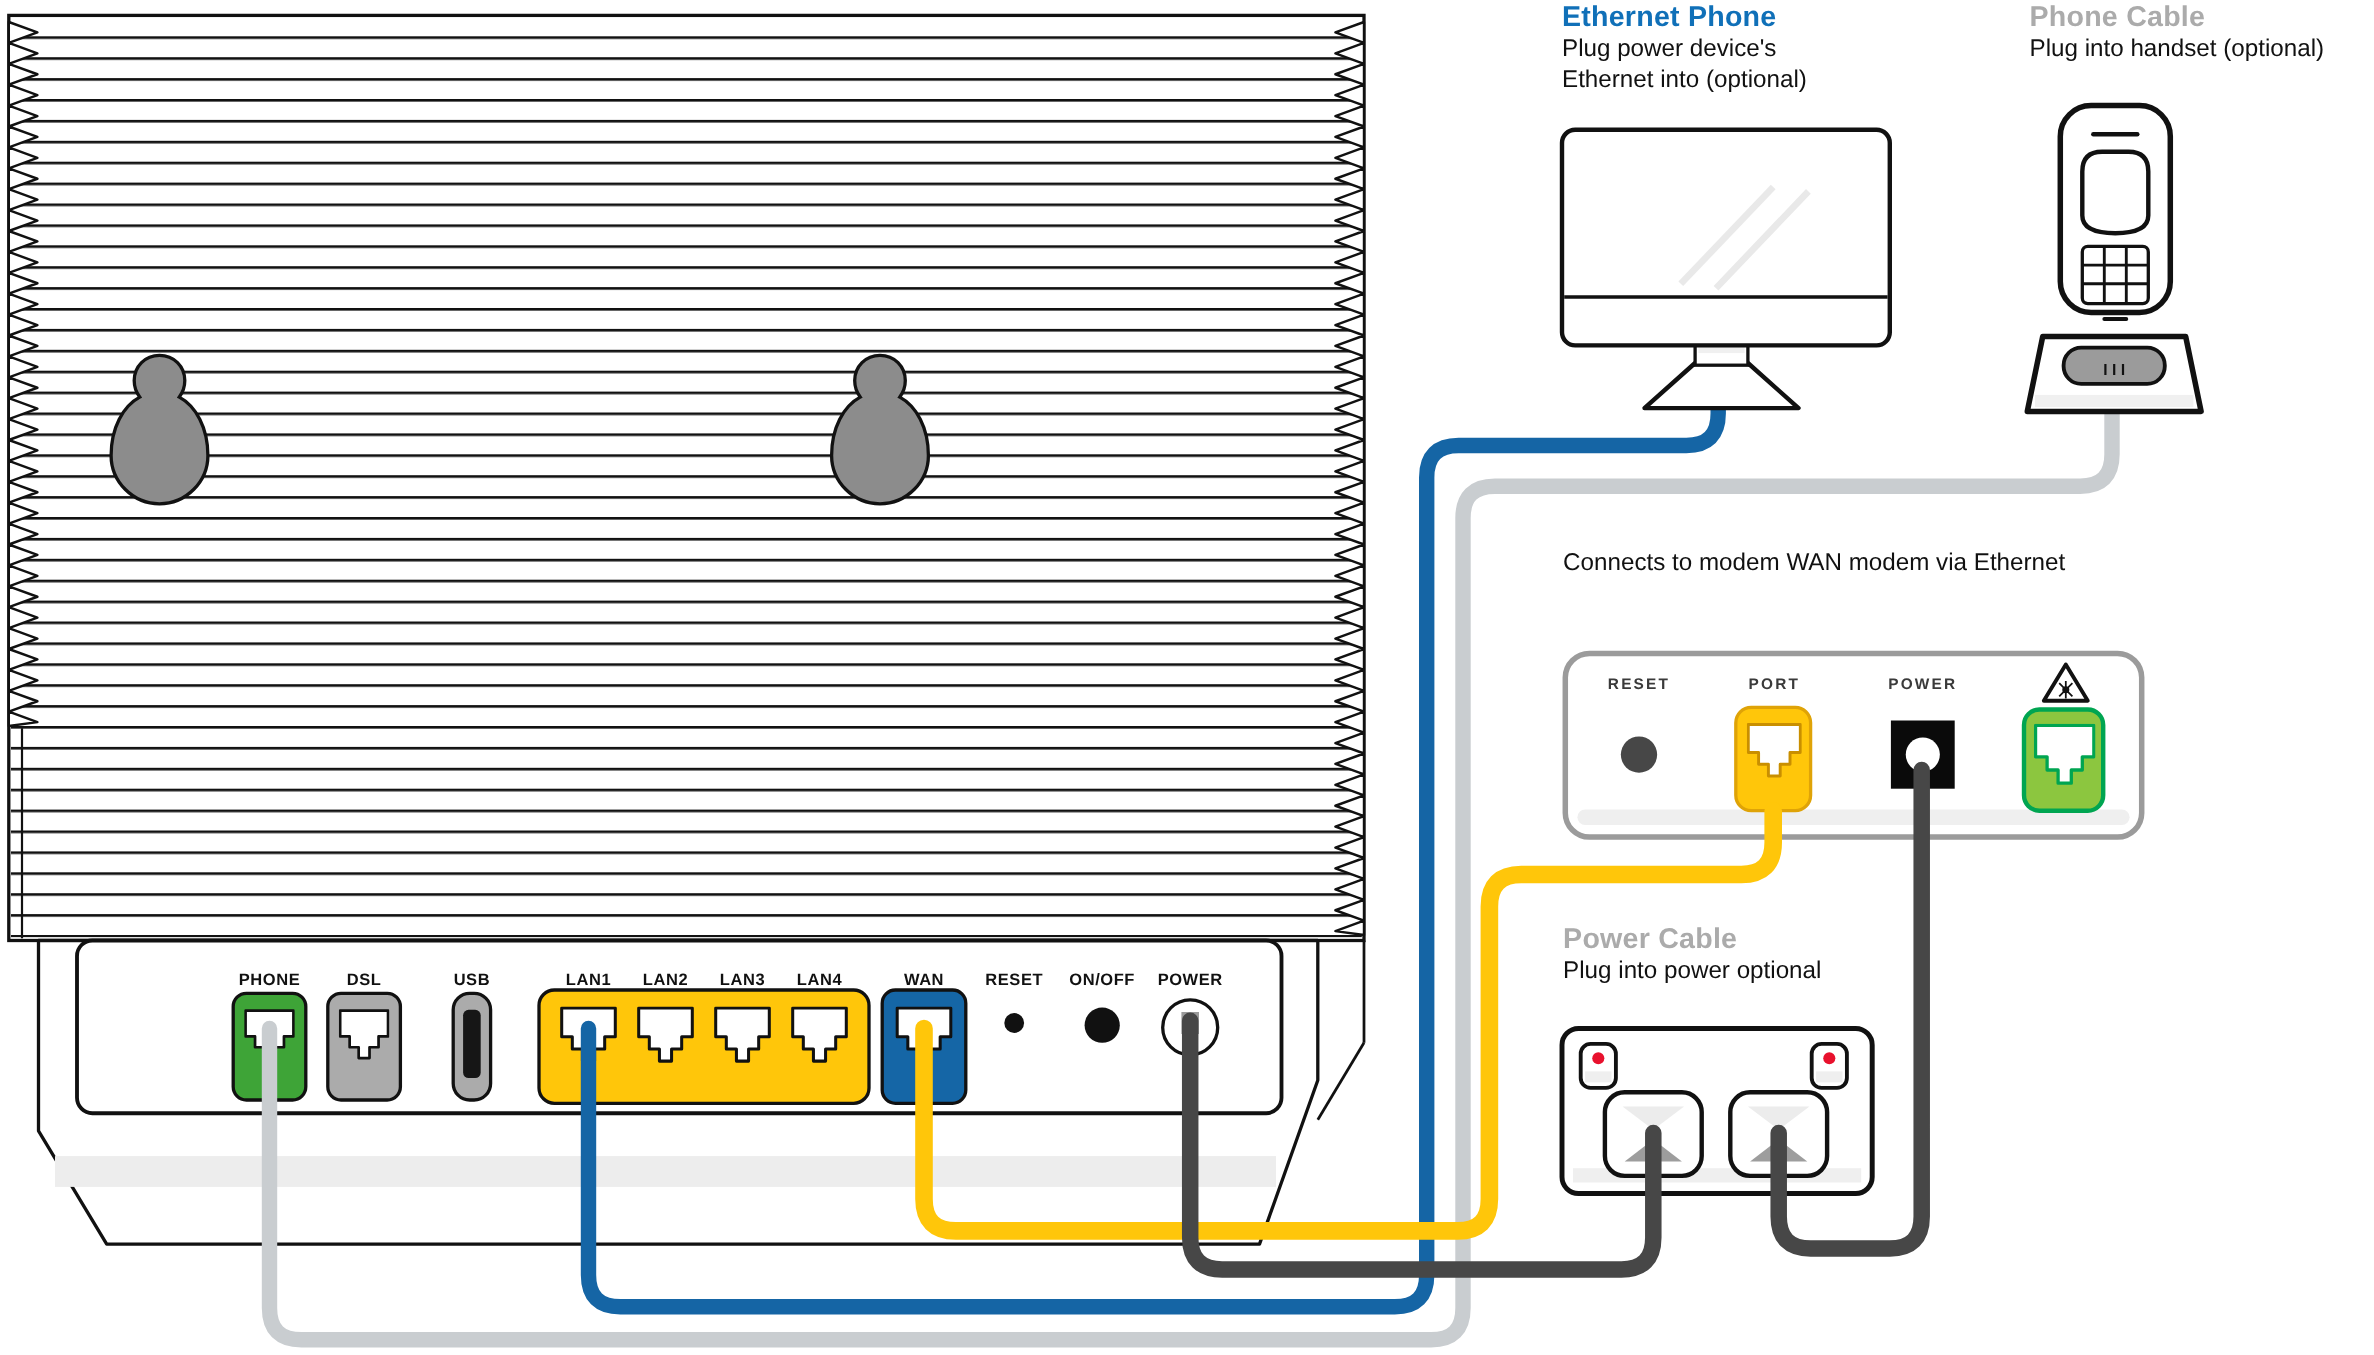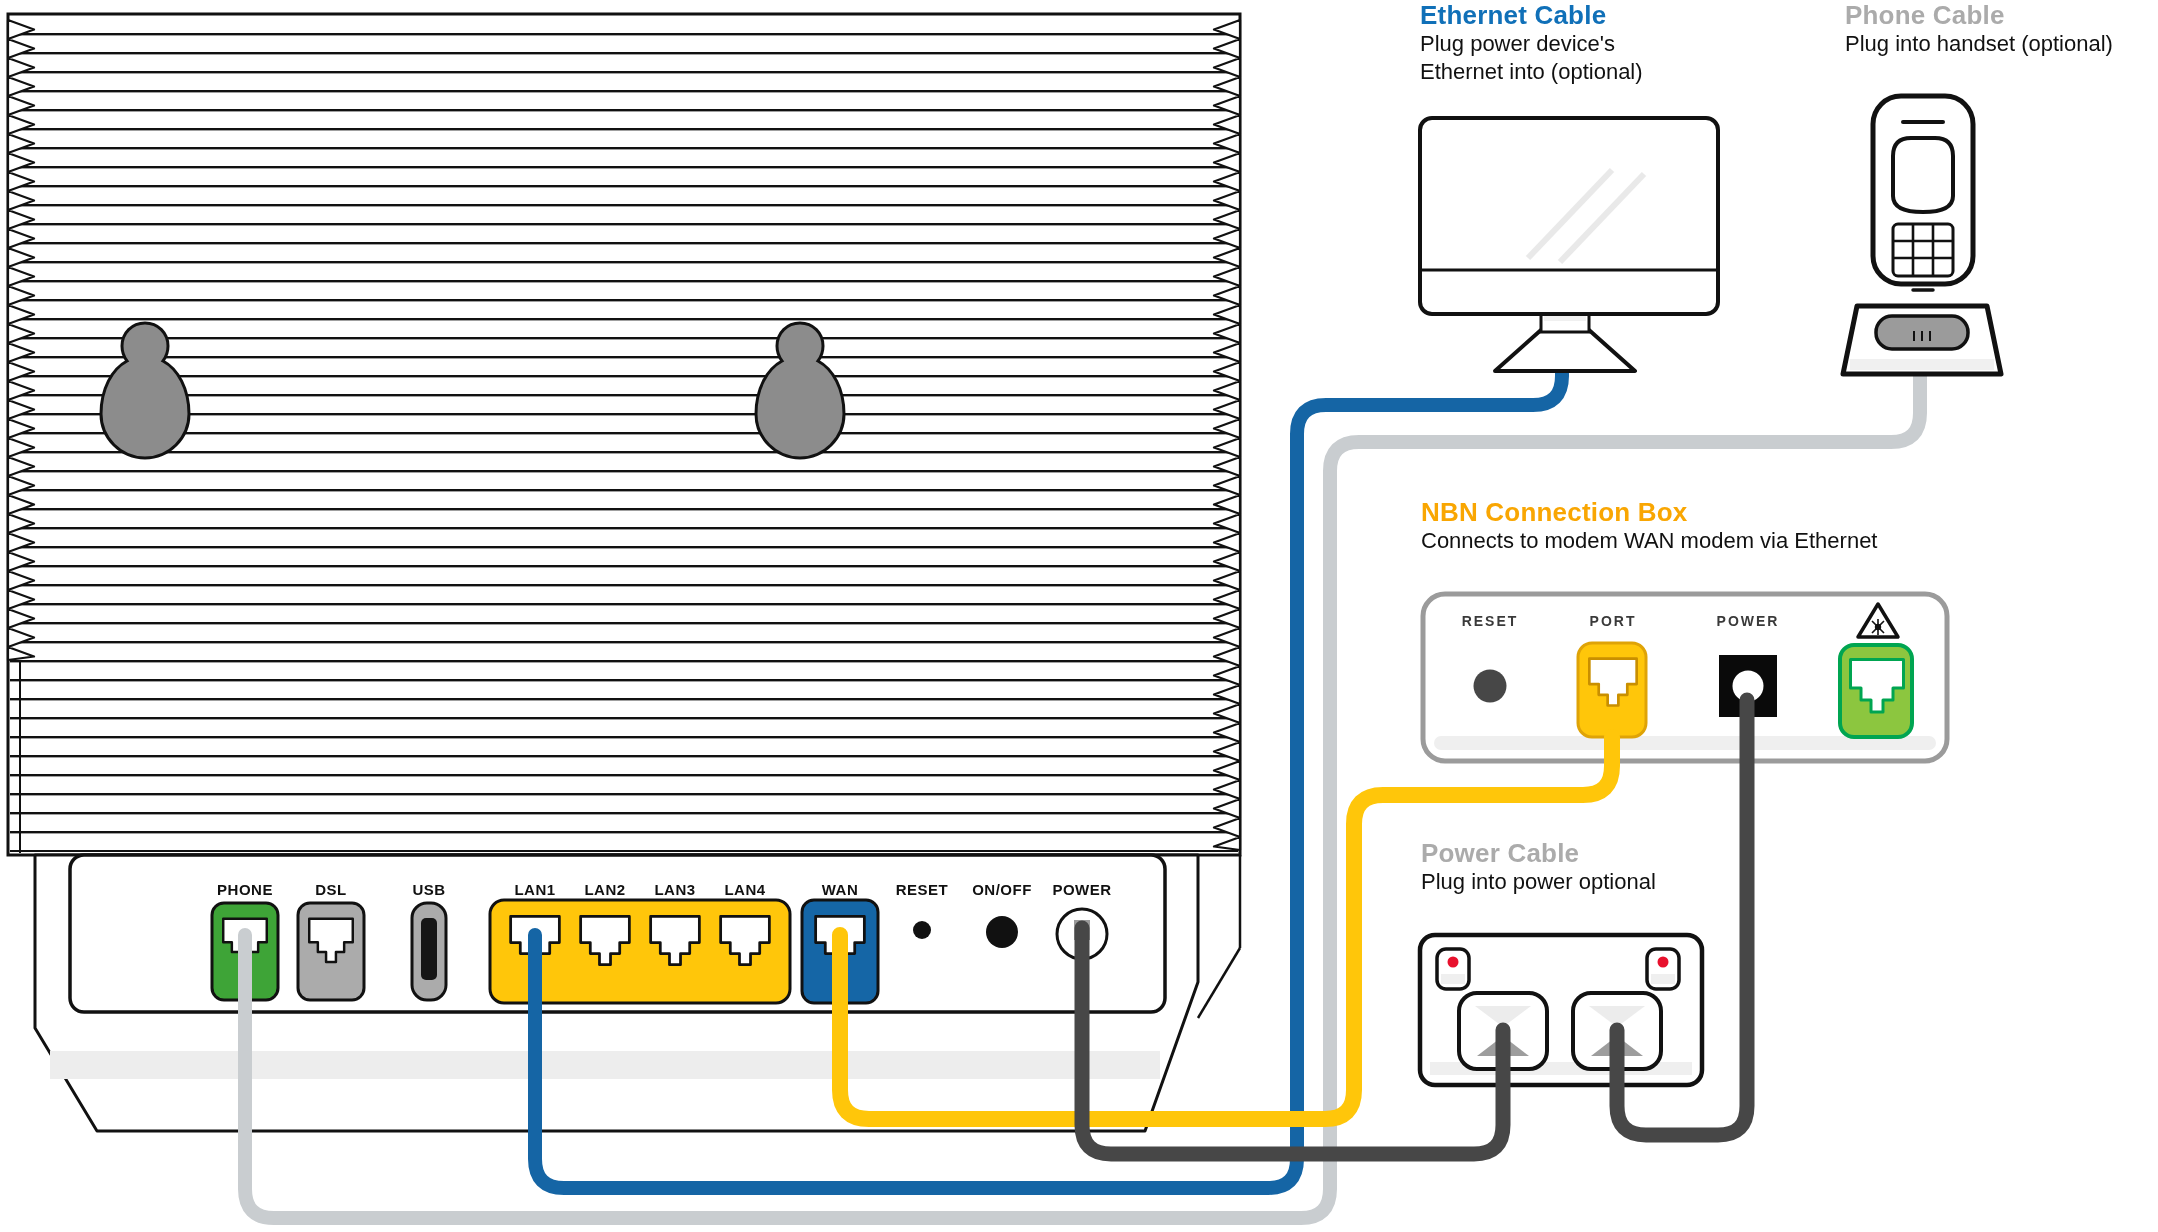--- a/index.html
+++ b/index.html
@@ -175,32 +175,31 @@
     <path d="M1893,156 Q1893,138 1911,138 H1935 Q1953,138 1953,156 V196 Q1953,212 1923,212 Q1893,212 1893,196 Z" fill="#fff" stroke="#111" stroke-width="4"></path>
     <g stroke="#111" stroke-width="2.6" fill="none">
       <rect x="1893" y="224" width="60" height="52" rx="5" stroke-width="3"></rect>
       <path d="M1913,224 V276 M1933,224 V276 M1893,241 H1953 M1893,258 H1953"></path>
     </g>
     <line x1="1913" y1="290" x2="1933" y2="290" stroke="#111" stroke-width="3.5" stroke-linecap="round"></line>
   </g>
 </svg>
 
   <div class="callout" style="left:1420px;top:0px;width:360px;">
-    <div class="title t-blue">Ethernet Cable</div>
+    <div class="title t-blue">Ethernet Phone</div>
     <div class="sub">Plug power device's</div>
     <div class="sub">Ethernet into (optional)</div>
   </div>
 
   <div class="callout" style="left:1845px;top:0px;width:320px;">
     <div class="title t-gray">Phone Cable</div>
     <div class="sub">Plug into handset (optional)</div>
   </div>
 
   <div class="callout" style="left:1421px;top:497px;width:520px;">
-    <div class="title t-orange">NBN Connection Box</div>
     <div class="sub">Connects to modem WAN modem via Ethernet</div>
   </div>
 
   <div class="callout" style="left:1421px;top:838px;width:320px;">
     <div class="title t-gray">Power Cable</div>
     <div class="sub">Plug into power optional</div>
   </div>
 
 </div>
 

